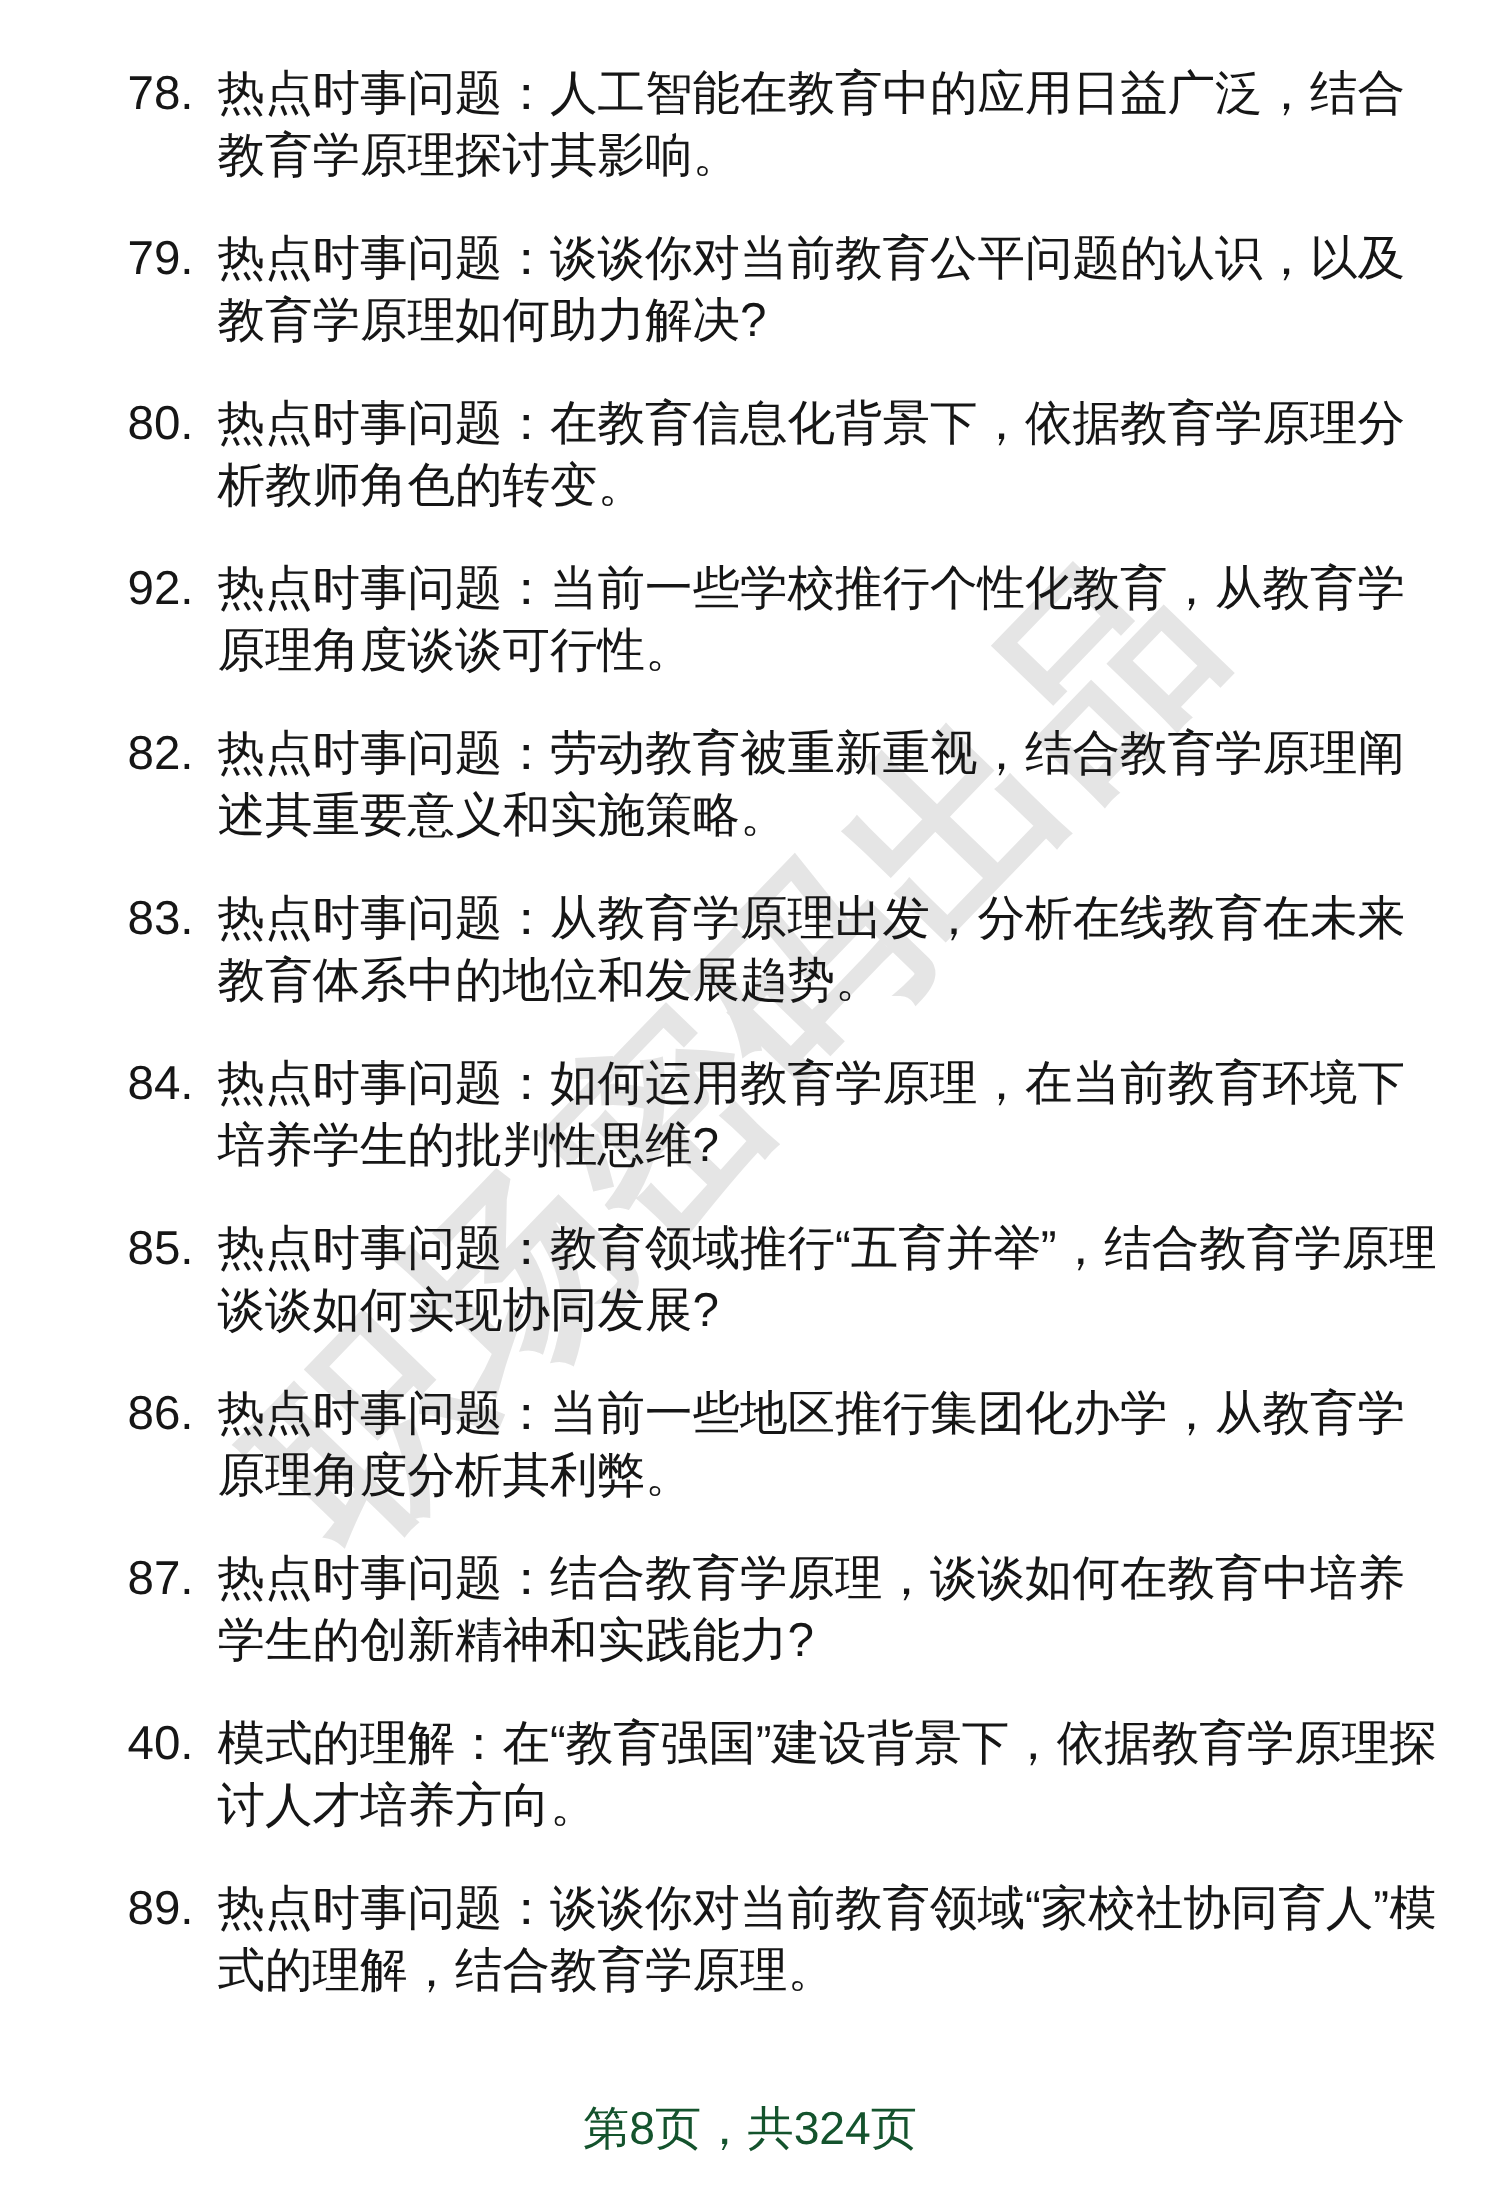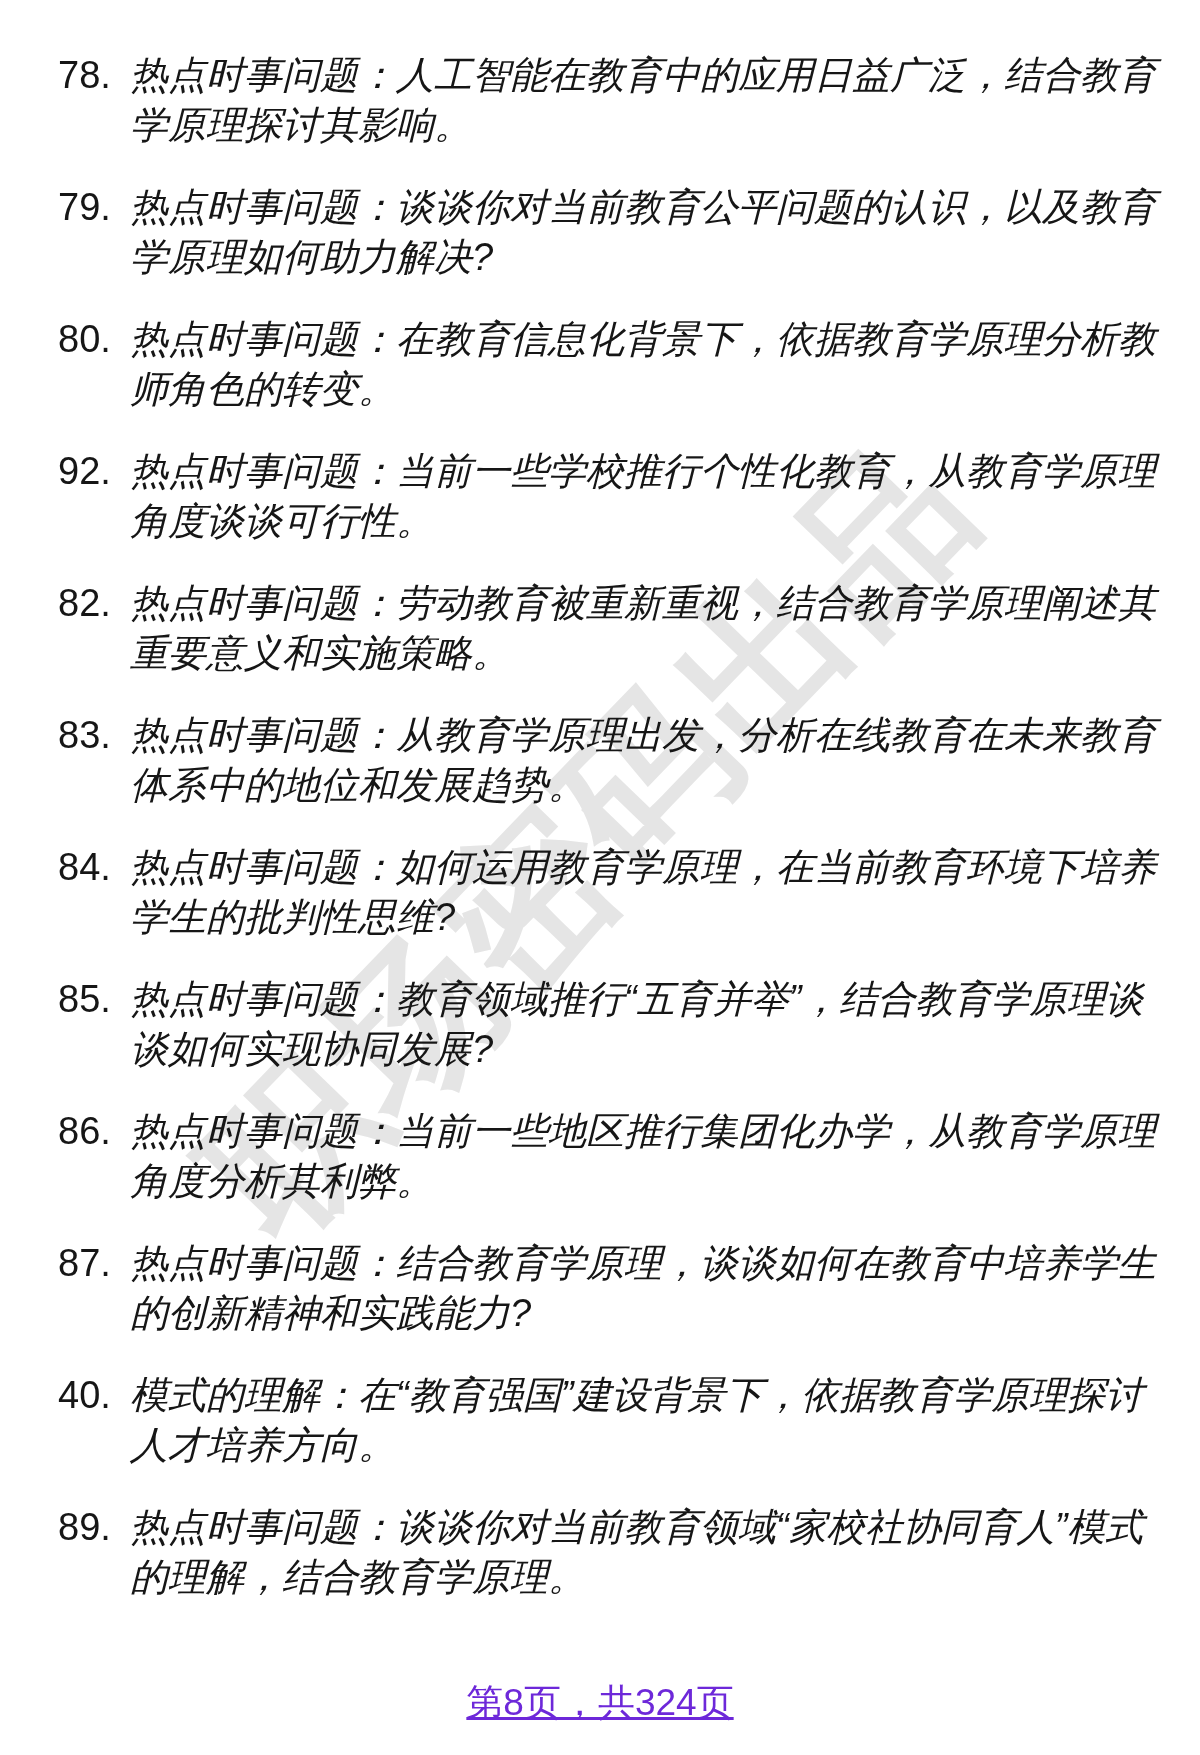--- a/index.html
+++ b/index.html
@@ -43,41 +43,40 @@
     left: 58px;
     width: 1102px;
     z-index: 1;
   }
   .q-item {
     display: flex;
     align-items: flex-start;
     margin-bottom: 32px;
     font-size: 38px;
     line-height: 50px;
+    margin-left: 44px;
   }
   .q-num {
     flex: 0 0 72px;
     width: 72px;
   }
   .q-text {
     flex: 1;
     max-width: 1030px;
-    font-style: italic;
   }
   .footer {
     position: absolute;
     left: 0;
     right: 0;
     top: 1680px;
     text-align: center;
     font-size: 37px;
     line-height: 46px;
-    color: #6d28d9;
+    color: #14532d;
     z-index: 1;
-    text-decoration: underline;
   }
 </style>
 </head>
 <body>
 
 <div class="page">
 
   <div class="watermark">职场密码出品</div>
 
   <main class="content">

